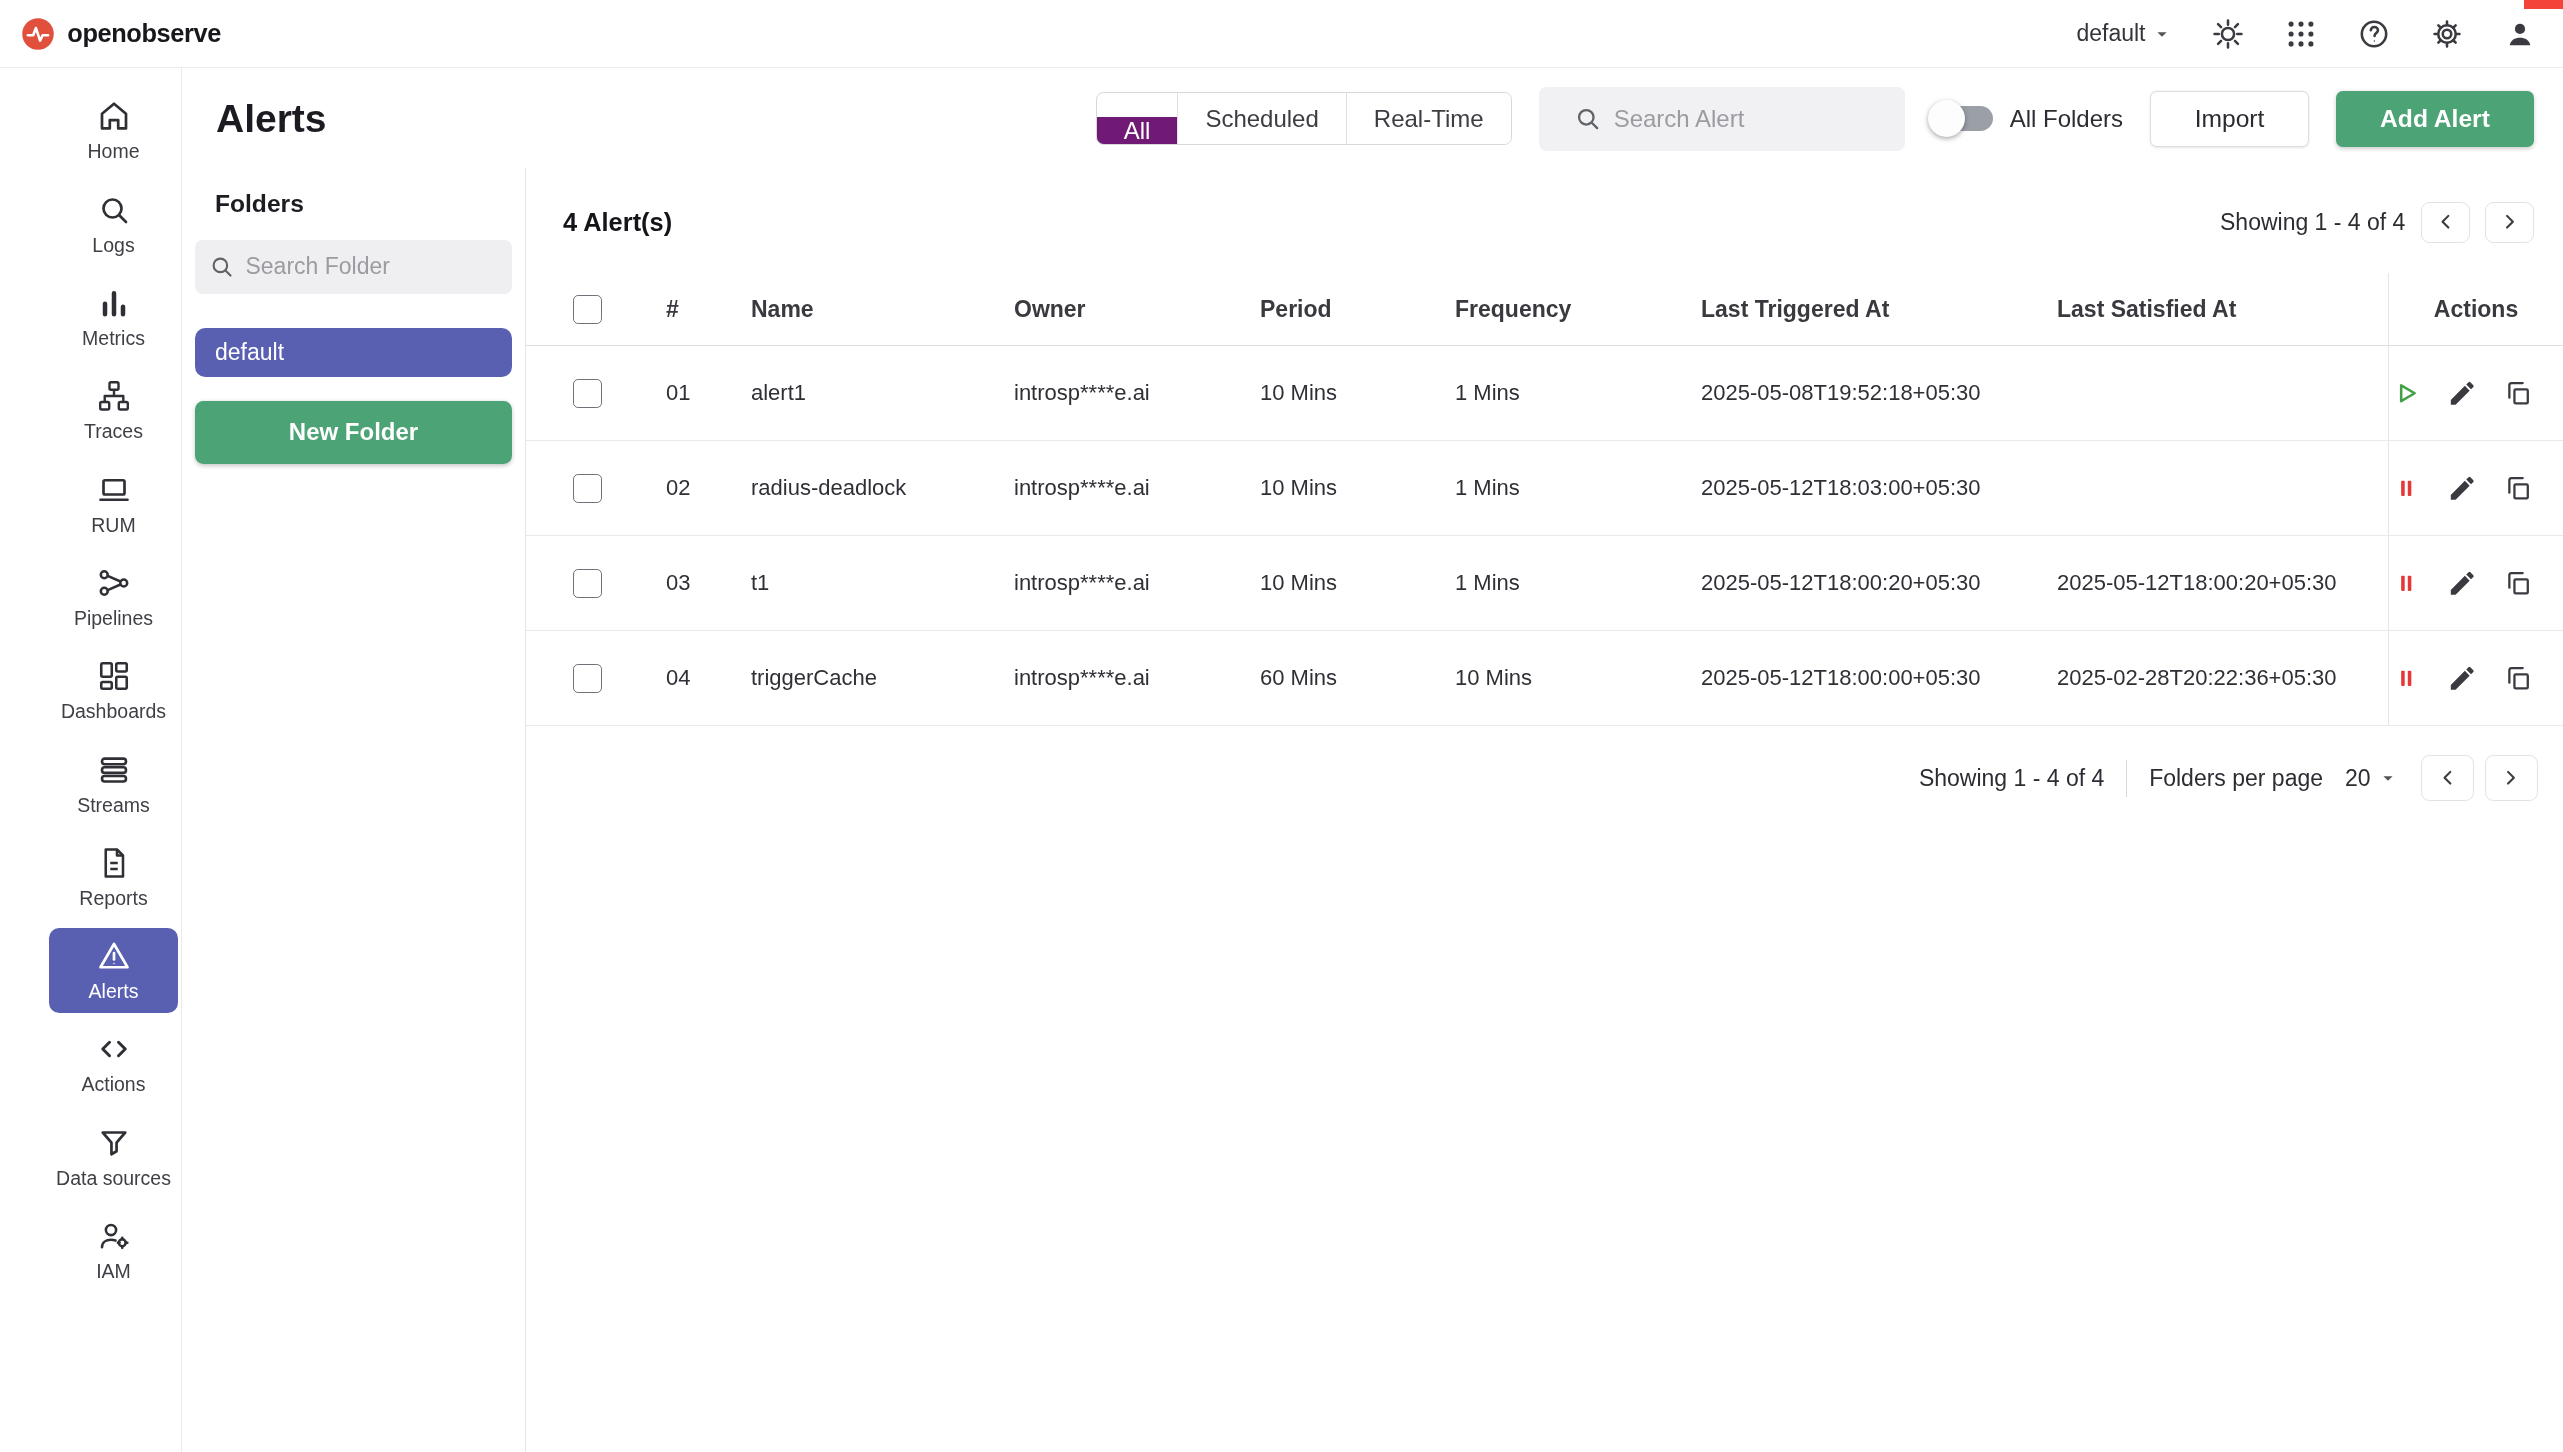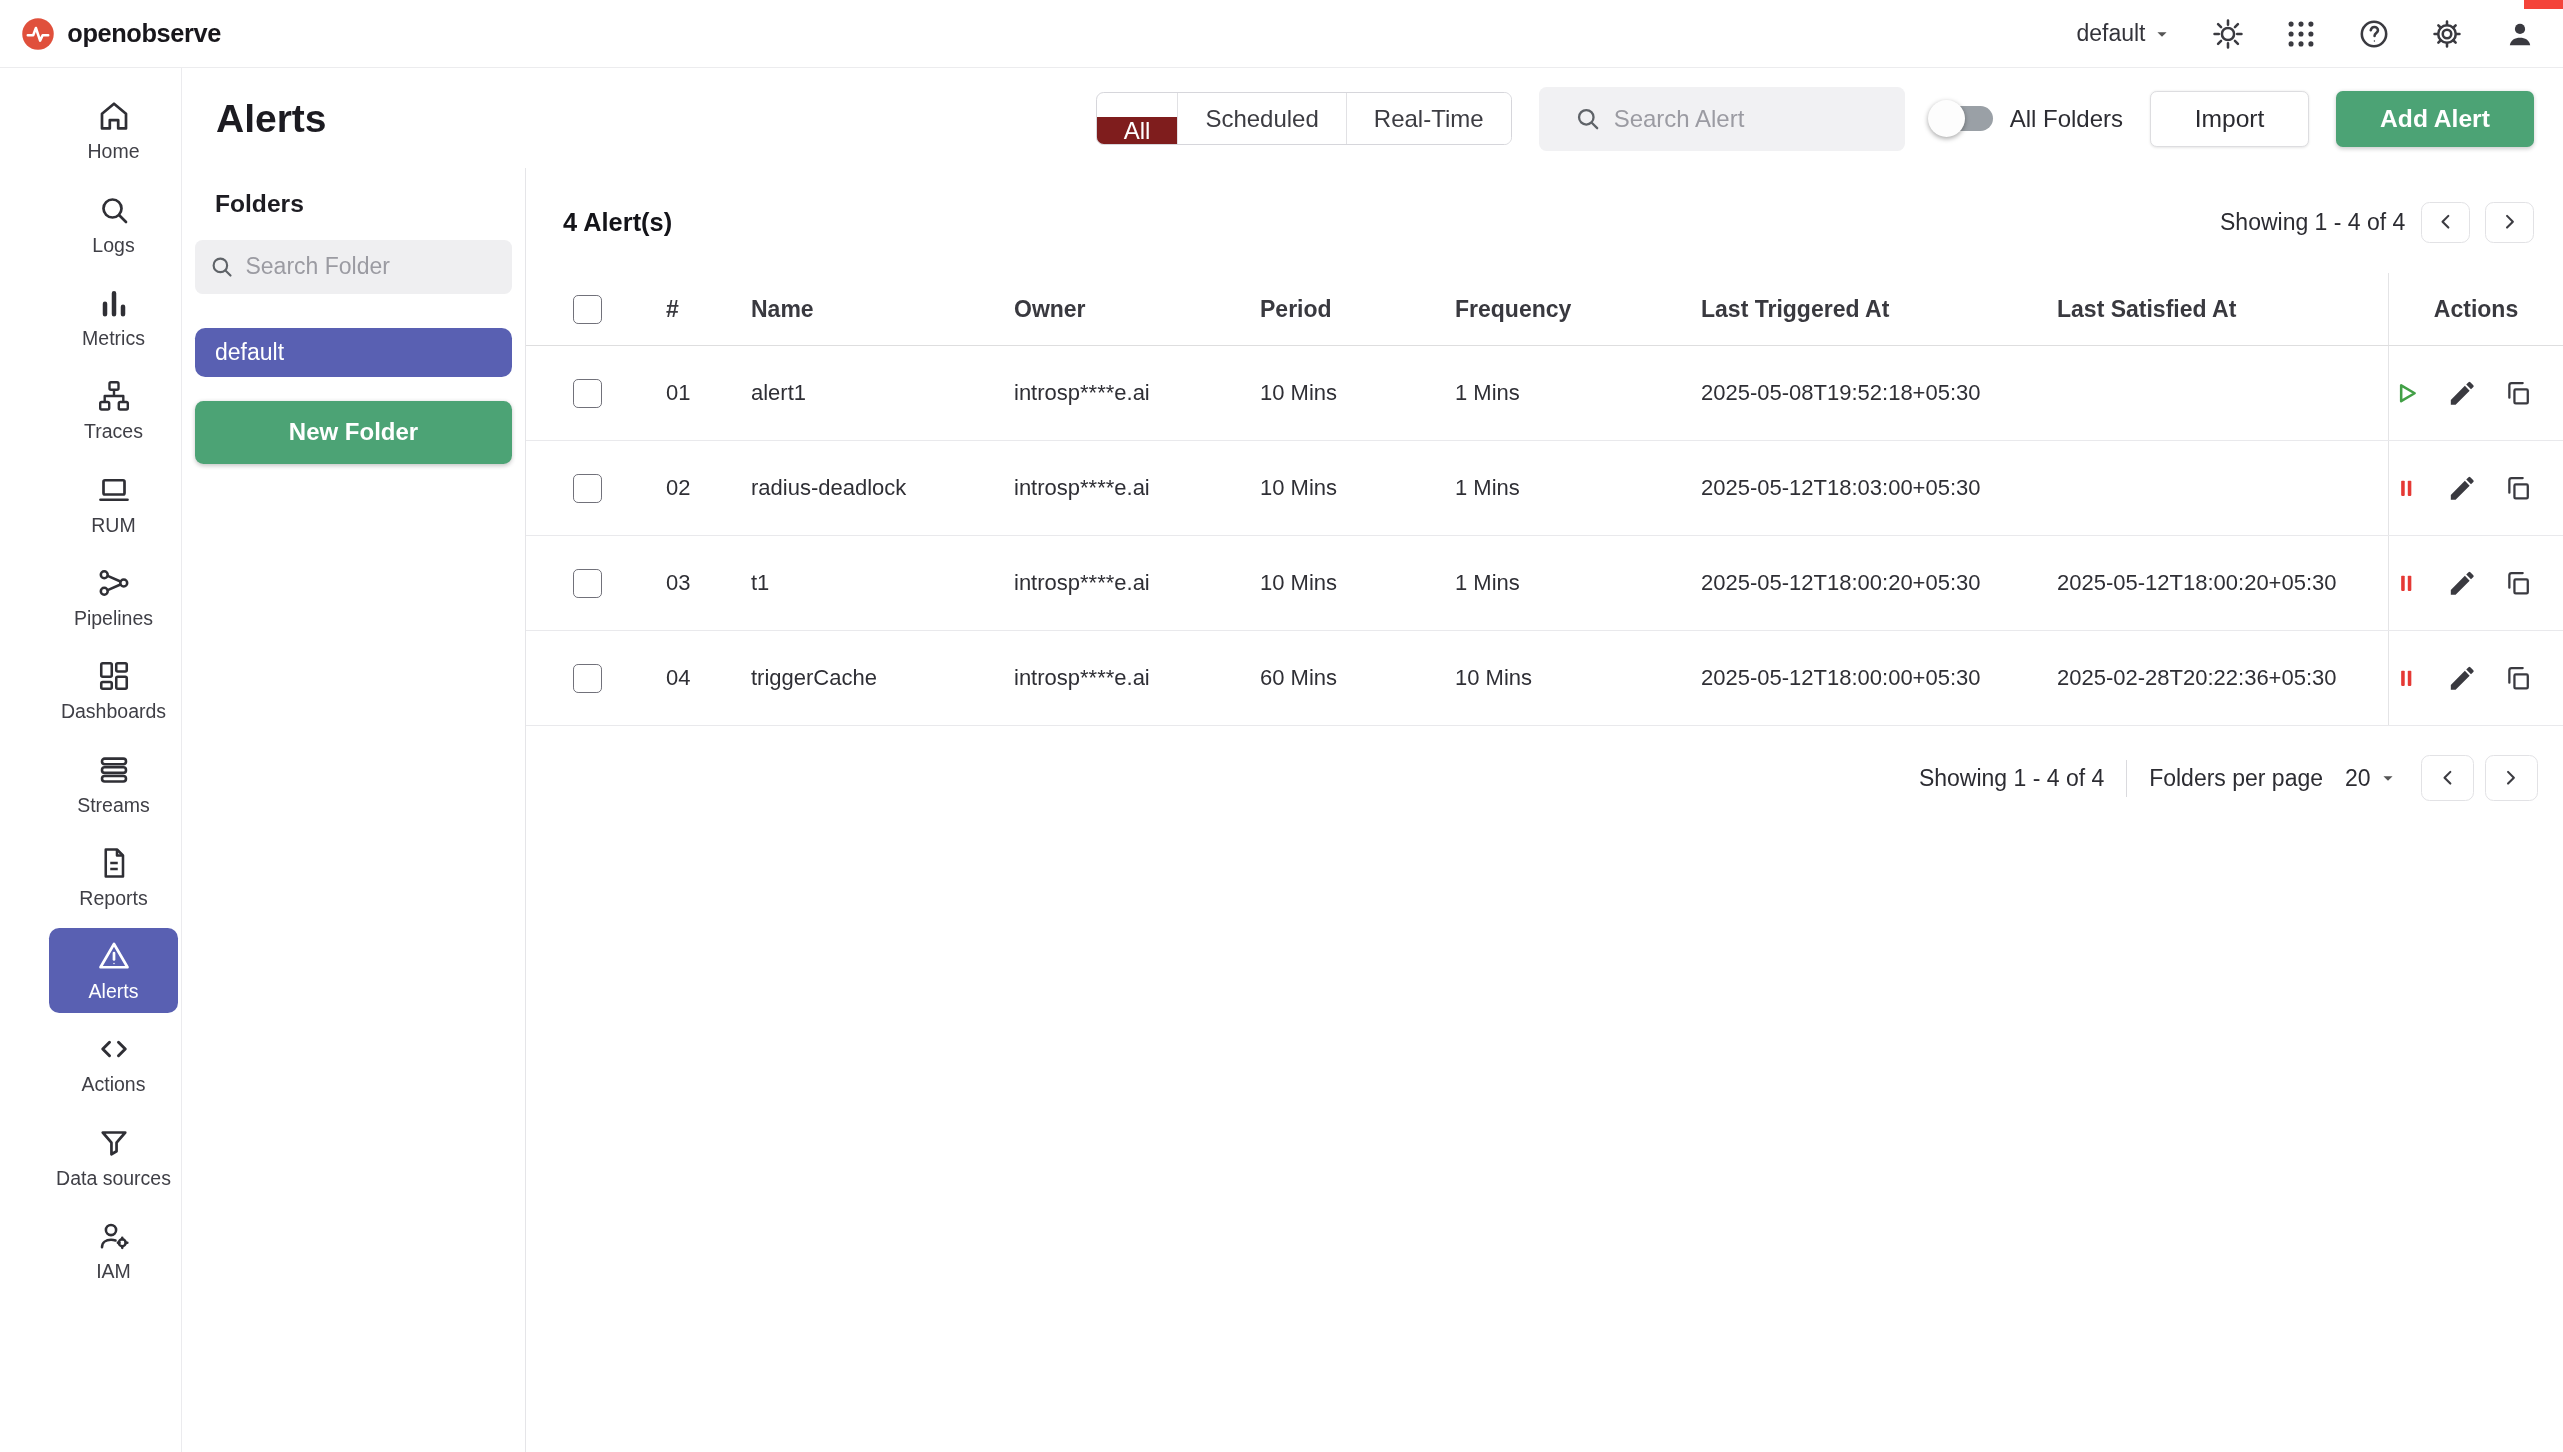--- a/index.html
+++ b/index.html
@@ -52,21 +52,21 @@
   
   .main { flex: 1; display: flex; flex-direction: column; min-width: 0; }
 
   .controls-row { display: flex; align-items: center; padding: 18.6px 29px 17px 34px; }
   .page-title { font-size: 39px; font-weight: 600; color: #1c1b21; }
   .cluster { margin-left: auto; display: flex; align-items: center; gap: 27px; }
 
   .tabs { display: flex; align-items: stretch; border: 0.8px solid #d6d6db; border-radius: 7.6px; overflow: hidden; height: 53px; }
   .tab { display: flex; align-items: center; padding: 0 27px; font-size: 24px; color: #3c3c42; border-left: 0.8px solid #e1e1e4; cursor: pointer; background: #fff; }
   .tab:first-child { border-left: none; }
-  .tab.active { background: #7f1d1d; color: #ffffff; margin-top: 24px; }
+  .tab.active { background: #701a75; color: #ffffff; margin-top: 24px; }
 
   .search-box { display: flex; align-items: center; gap: 12px; background: #f1f1f3; border-radius: 7.6px; height: 64px; width: 366px; padding: 0 34px; }
   .search-box svg { width: 29px; height: 29px; color: #5f6368; flex: 0 0 auto; }
   .search-box input { border: none; background: transparent; outline: none; font-size: 24px; width: 100%; color: #333; font-family: "Liberation Sans", sans-serif; }
   ::placeholder { color: #9b9ba2; opacity: 1; }
 
   .toggle-wrap { display: flex; align-items: center; gap: 17px; }
   .toggle { width: 61px; height: 25.4px; border-radius: 12.7px; background: #9aa0a6; position: relative; cursor: pointer; }
   .knob { position: absolute; left: -3.4px; top: -6px; width: 37px; height: 37px; border-radius: 50%; background: #fdfdfd; box-shadow: 0 1.7px 5.1px rgba(0,0,0,0.35); }
   .toggle-label { font-size: 24px; color: #2d2d33; }

